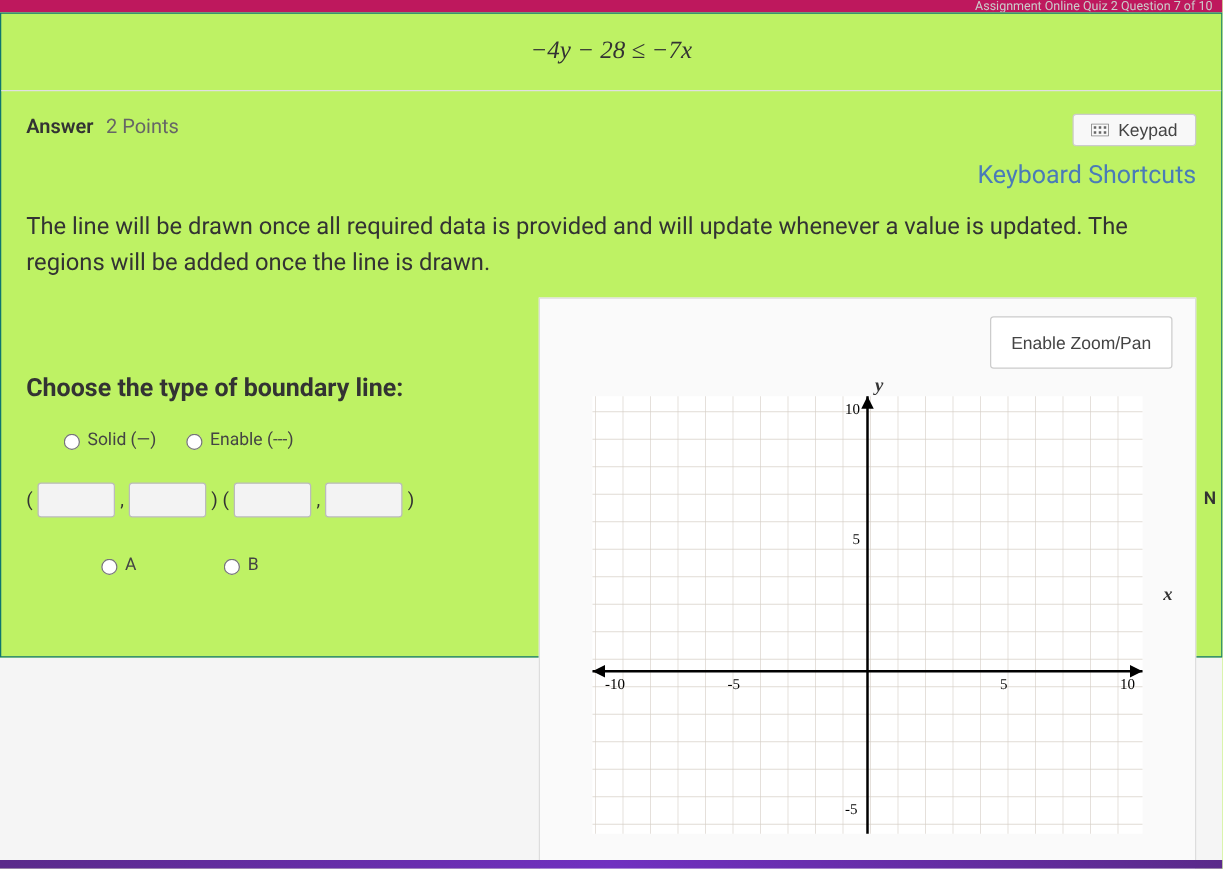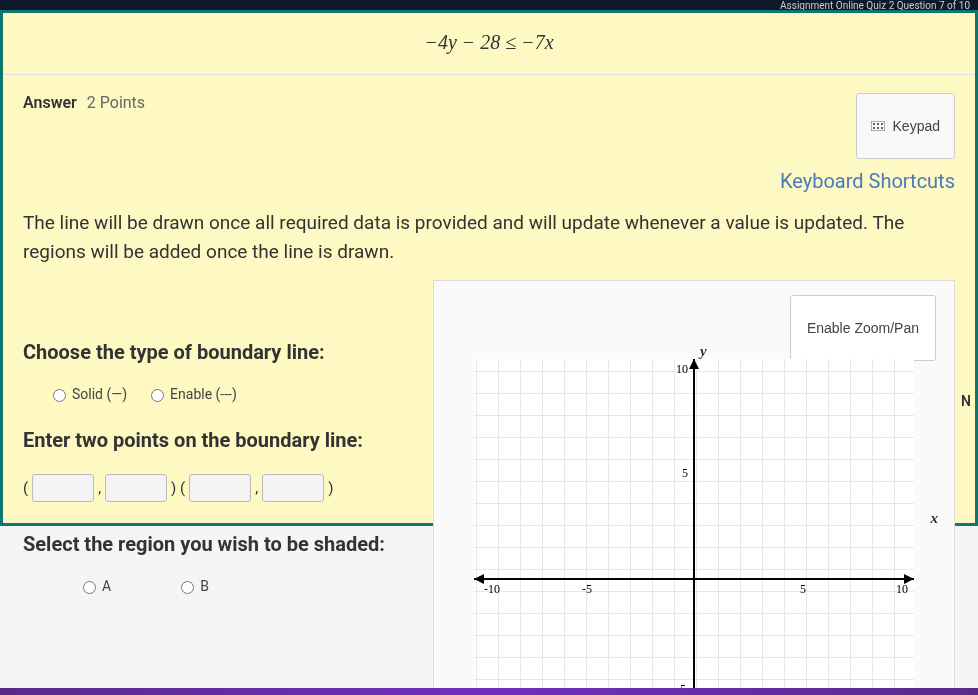--- a/index.html
+++ b/index.html
@@ -6,36 +6,36 @@
     body {
       font-family: -apple-system, BlinkMacSystemFont, "Segoe UI", Roboto, Arial, sans-serif;
       background: #f5f5f5;
       color: #333;
       width: 978px;
       height: 695px;
       overflow: hidden;
       position: relative;
     }
     .browser-tabs {
-      background: #0f172a;
+      background: #be185d;
       height: 10px;
       display: flex;
       align-items: center;
       justify-content: flex-end;
       padding: 0 8px;
       font-size: 10px;
       color: #ccc;
       overflow: hidden;
     }
     .browser-tab-right {
       white-space: nowrap;
     }
     .content-area {
-      background: #fef9c3;
-      border: 3px solid #0f766e;
+      background: #bef264;
+      border: 1px solid #0f766e;
       margin: 0;
       padding: 0;
       height: 516px;
       position: relative;
     }
     .equation-row {
       text-align: center;
       padding: 18px 0 20px 0;
       font-family: "Times New Roman", serif;
       font-size: 20px;
@@ -58,21 +58,21 @@
     .answer-right {
       display: flex;
       flex-direction: column;
       align-items: flex-end;
       gap: 10px;
     }
     .keypad-btn {
       background: #f8f8f8;
       border: 1px solid #ccc;
       border-radius: 3px;
-      padding: 24px 14px;
+      padding: 4px 14px;
       font-size: 14px;
       color: #444;
       cursor: pointer;
       display: flex;
       align-items: center;
       gap: 8px;
       text-align: center;
     }
     .keypad-icon {
       width: 14px; height: 10px;
@@ -107,21 +107,21 @@
       min-height: 470px;
       position: relative;
     }
     .enable-zoom {
       position: absolute;
       top: 14px;
       right: 18px;
       background: #fff;
       border: 1px solid #ccc;
       border-radius: 3px;
-      padding: 24px 16px;
+      padding: 12px 16px;
       font-size: 14px;
       color: #444;
       cursor: pointer;
     }
     .section-heading {
       font-weight: 700;
       font-size: 20px;
       color: #333;
       margin-bottom: 22px;
     }
@@ -252,34 +252,32 @@
         <label class="radio-item">
           <input type="radio" name="btype" style="">
           <span>Solid (—)</span>
         </label>
         <label class="radio-item">
           <input type="radio" name="btype" style="">
           <span>Enable (---)</span>
         </label>
       </div>
 
-      <div class="section-heading">Enter two points on the boundary line:</div>
       <div class="points-row">
         <span>(</span>
         <input class="pt-input" type="text" style="">
         <span>,</span>
         <input class="pt-input" type="text" style="">
         <span>) (</span>
         <input class="pt-input" type="text" style="">
         <span>,</span>
         <input class="pt-input" type="text" style="">
         <span>)</span>
       </div>
 
-      <div class="section-heading">Select the region you wish to be shaded:</div>
       <div class="region-row-options">
         <label class="radio-item">
           <input type="radio" name="shade" style="">
           <span>A</span>
         </label>
         <label class="radio-item">
           <input type="radio" name="shade" style="">
           <span>B</span>
         </label>
       </div>

